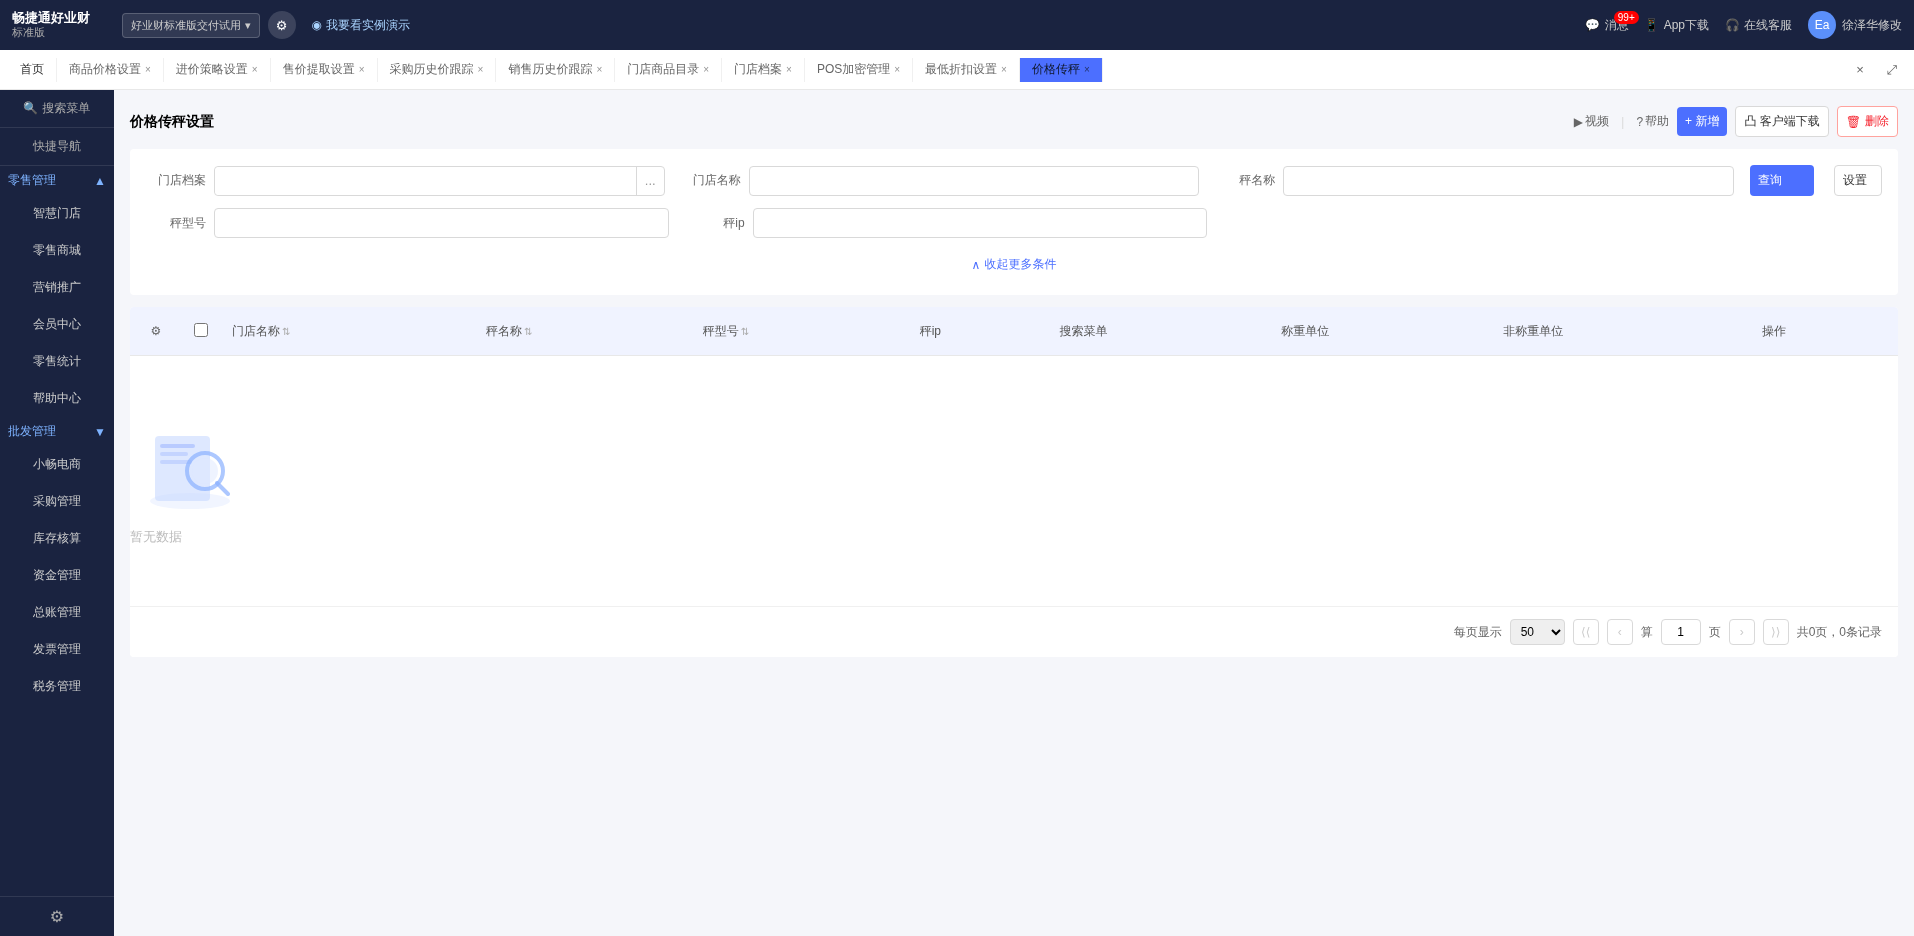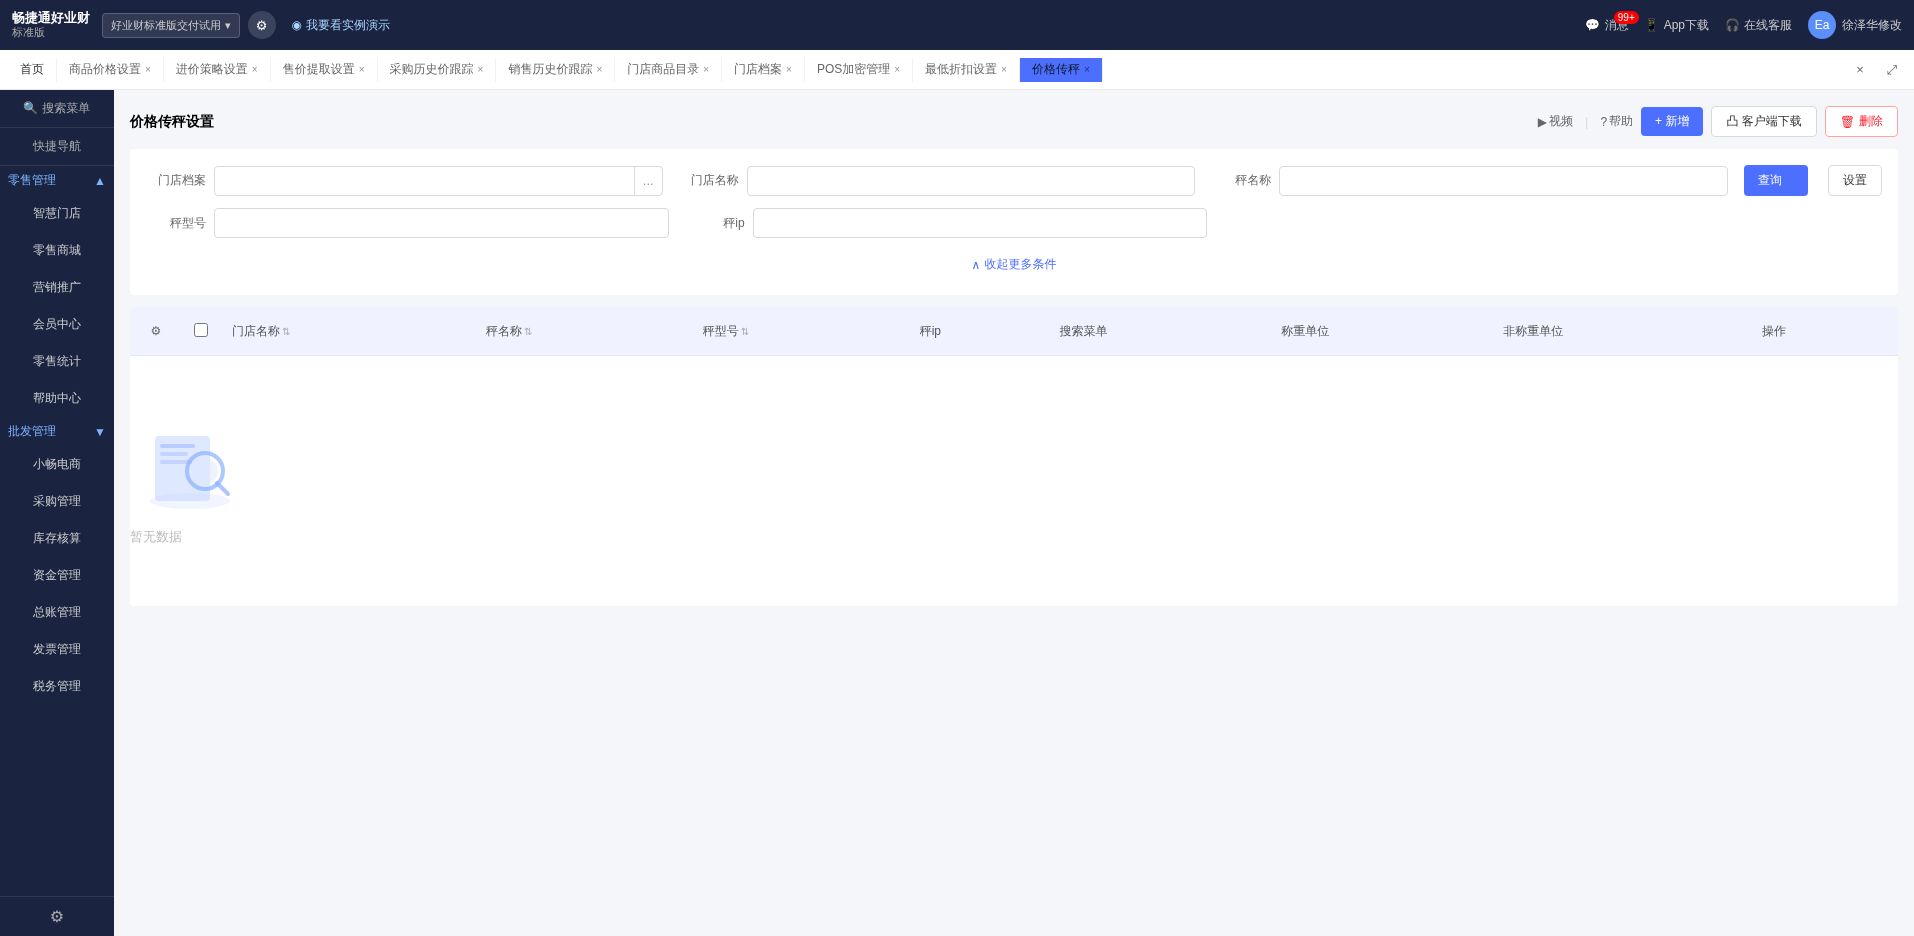--- a/index.html
+++ b/index.html
@@ -1,20 +1,20 @@
 <!DOCTYPE html>
 <html><head>
   <meta charset="utf-8">
   <style>
     * { box-sizing: border-box; margin: 0; padding: 0; }
     body { font-family: 'Microsoft YaHei', Arial, sans-serif; font-size: 13px; color: #333; background: #f0f2f5; display: flex; flex-direction: column; height: 936px; overflow: hidden; }
 
     
     .top-bar { background: #1a2340; color: #fff; height: 50px; display: flex; align-items: center; padding: 0 12px; gap: 8px; flex-shrink: 0; }
-    .top-bar-logo { display: flex; flex-direction: column; align-items: flex-start; margin-right: 4px; }
+    .top-bar-logo { display: flex; flex-direction: column; align-items: flex-start; margin-right: 24px; }
     .top-bar-logo .logo-text { font-size: 13px; color: #fff; font-weight: bold; line-height: 1.2; }
     .top-bar-logo .logo-sub { font-size: 11px; color: #aaa; }
     .top-bar-select { background: rgba(255,255,255,0.1); border: 1px solid rgba(255,255,255,0.2); color: #fff; border-radius: 4px; padding: 4px 8px; font-size: 12px; display: flex; align-items: center; gap: 4px; cursor: pointer; }
     .top-bar-select span { font-size: 11px; color: #ccc; }
     .top-bar-demo { color: #aad4ff; font-size: 12px; display: flex; align-items: center; gap: 4px; cursor: pointer; margin-left: 8px; }
     .top-bar-right { margin-left: auto; display: flex; align-items: center; gap: 16px; }
     .top-bar-right-item { display: flex; align-items: center; gap: 4px; color: #ccc; font-size: 12px; cursor: pointer; position: relative; }
     .badge { background: #f00; color: #fff; border-radius: 8px; font-size: 10px; padding: 1px 4px; position: absolute; top: -6px; right: -10px; }
     .user-avatar { width: 28px; height: 28px; border-radius: 50%; background: #5b8ff9; display: flex; align-items: center; justify-content: center; color: #fff; font-size: 12px; }
 
@@ -38,21 +38,21 @@
     .sidebar-item { padding: 10px 8px; text-align: center; font-size: 12px; color: #ccc; cursor: pointer; }
     .sidebar-footer { margin-top: auto; padding: 10px 8px; text-align: center; border-top: 1px solid rgba(255,255,255,0.1); }
 
     
     .content { flex: 1; overflow: auto; background: #f5f6fa; padding: 16px; }
     .page-header { display: flex; align-items: center; justify-content: space-between; margin-bottom: 12px; }
     .page-title { font-size: 14px; font-weight: bold; color: #000000; }
     .page-actions { display: flex; align-items: center; gap: 8px; }
     .page-action-link { color: #666; font-size: 12px; cursor: pointer; display: flex; align-items: center; gap: 2px; }
     .separator { color: #ddd; margin: 0 4px; }
-    .btn { padding: 6px 14px; border-radius: 4px; border: none; cursor: pointer; font-size: 12px; display: flex; align-items: center; gap: 4px; }
+    .btn { padding: 6px 8px; border-radius: 4px; border: none; cursor: pointer; font-size: 12px; display: flex; align-items: center; gap: 4px; }
     .btn-primary { background: #4c6fff; color: #fff; }
     .btn-default { background: #fff; color: #333; border: 1px solid #d9d9d9; }
     .btn-danger { background: #fff; color: #f5222d; border: 1px solid #ffa39e; }
 
     
     .filter-card { background: #fff; border-radius: 4px; padding: 16px; margin-bottom: 12px; }
     .filter-row { display: flex; align-items: center; gap: 16px; margin-bottom: 12px; }
     .filter-row:last-child { margin-bottom: 0; }
     .filter-item { display: flex; align-items: center; gap: 8px; flex: 1; min-width: 0; }
     .filter-label { color: #666; font-size: 12px; white-space: nowrap; min-width: 60px; text-align: right; }
@@ -374,15 +374,32 @@
                     <line x1="87" y1="67" x2="98" y2="78" stroke="#8ab0ff" stroke-width="4" stroke-linecap="round" opacity="0.7"></line>
                   </svg>
                 </div>
                 <div class="empty-text">暂无数据</div>
               </div>
             </td>
           </tr>
         </tbody>
       </table>
 
+      <div class="pagination">
+        <span>每页显示</span>
+        <select class="pagination-select">
+          <option>10</option>
+          <option>20</option>
+          <option selected="">50</option>
+          <option>100</option>
+        </select>
+        <div class="pagination-btn disabled">⟨⟨</div>
+        <div class="pagination-btn disabled">‹</div>
+        <span>算</span>
+        <input type="text" class="pagination-input" value="1" style="">
+        <span>页</span>
+        <div class="pagination-btn disabled">›</div>
+        <div class="pagination-btn disabled">⟩⟩</div>
+        <span>共0页，0条记录</span>
+      </div>
     </div>
   </div>
 </div>
 
 </body></html>

